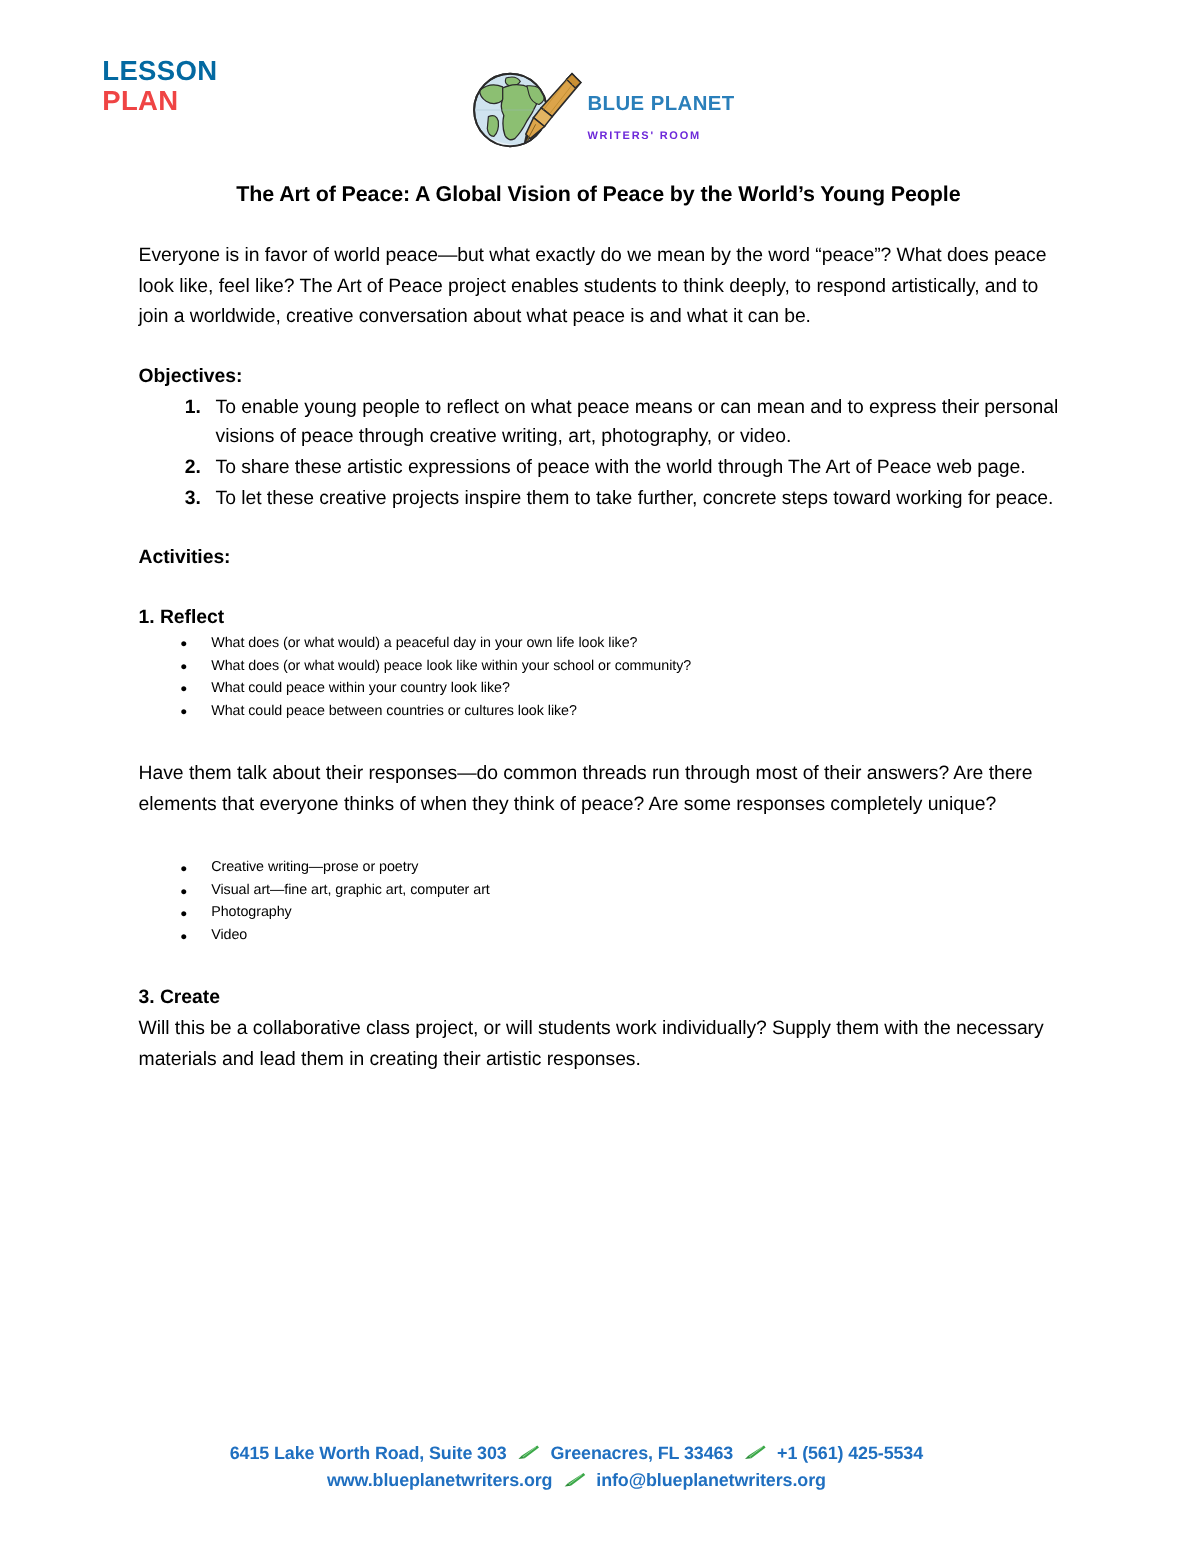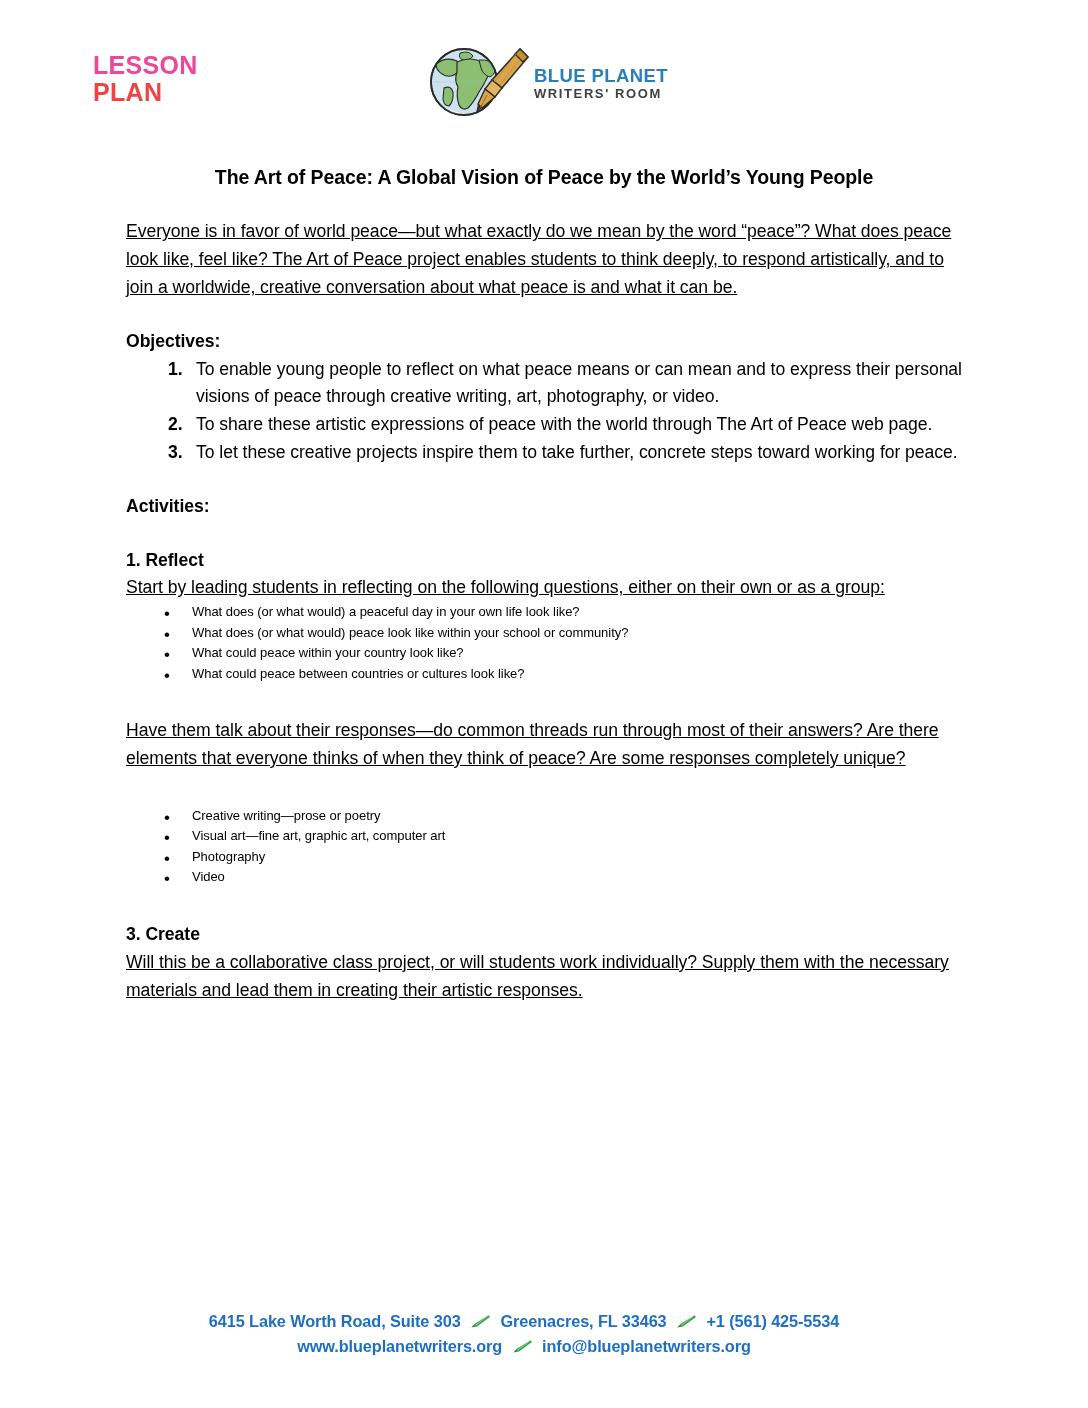--- a/index.html
+++ b/index.html
@@ -34,27 +34,27 @@
   }
   .lesson-plan-mark {
     position: absolute;
     left: 93px;
     top: 52px;
     line-height: 1.08;
     font-weight: bold;
     font-size: 25px;
     letter-spacing: 0.3px;
   }
-  .lesson-word { color: #ec4899; display: block; }
+  .lesson-word { color: #0369a1; display: block; }
   .plan-word   { color: #ef4444; display: block; }
 
   .logo-block {
     position: absolute;
     left: 424px;
-    top: 40px;
+    top: 58px;
     width: 260px;
     height: 84px;
   }
   .logo-mark {
     position: absolute;
     left: 0;
     top: 0;
     width: 108px;
     height: 84px;
   }
@@ -66,26 +66,26 @@
   }
   .logo-line1 {
     font-size: 18.5px;
     font-weight: bold;
     color: #2a7fba;
     letter-spacing: 0.4px;
     line-height: 1.05;
     white-space: nowrap;
   }
   .logo-line2 {
-    font-size: 13px;
-    font-weight: bold;
-    color: #404040;
+    font-size: 10px;
+    font-weight: bold;
+    color: #6d28d9;
     letter-spacing: 1.6px;
     line-height: 1.2;
-    margin-top: 1px;
+    margin-top: 15px;
     white-space: nowrap;
   }
 
   
   .doc {
     position: absolute;
     left: 126px;
     top: 165px;
     width: 836px;
   }
@@ -99,21 +99,20 @@
     letter-spacing: -0.1px;
   }
 
   p.body-text,
   .body-text {
     font-size: 17.6px;
     line-height: 1.58;
     margin: 0;
     text-align: left;
     letter-spacing: -0.05px;
-    text-decoration: underline;
   }
   .spacer-md { height: 26px; }
   .spacer-lg { height: 33px; }
 
   h3.section-heading {
     font-size: 17.6px;
     font-weight: bold;
     margin: 0;
     line-height: 1.58;
     letter-spacing: -0.05px;
@@ -276,21 +275,20 @@
       <li>To let these creative projects inspire them to take further, concrete steps toward working for peace.</li>
     </ol>
 
     <div class="spacer-md"></div>
 
     <h3 class="section-heading">Activities:</h3>
 
     <div class="spacer-md"></div>
 
     <h4 class="sub-heading">1. Reflect</h4>
-    <p class="body-text">Start by leading students in reflecting on the following questions, either on their own or as a group:</p>
 
     <ul class="bullet-list">
       <li>What does (or what would) a peaceful day in your own life look like?</li>
       <li>What does (or what would) peace look like within your school or community?</li>
       <li>What could peace within your country look like?</li>
       <li>What could peace between countries or cultures look like?</li>
     </ul>
 
     <div class="spacer-lg"></div>
 

